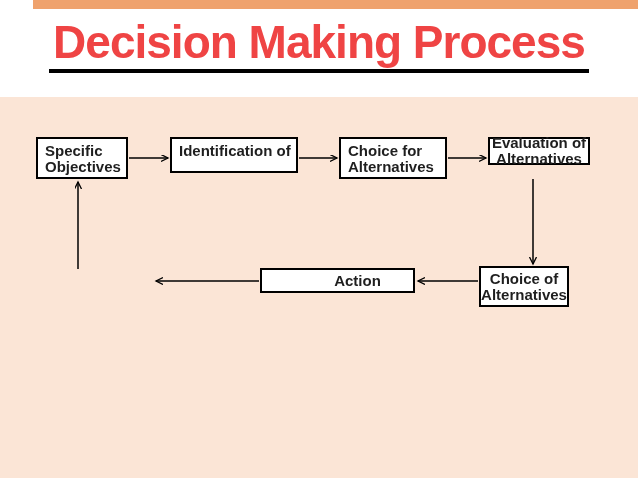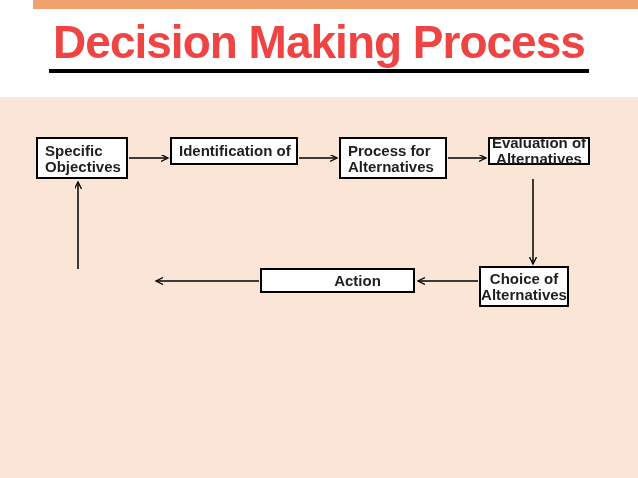--- a/index.html
+++ b/index.html
@@ -58,21 +58,21 @@
   }
   .node.align-left { padding: 4px 4px 0 7px; text-align: left; }
   .node.align-center {
     display: flex;
     flex-direction: column;
     justify-content: center;
     align-items: center;
     text-align: center;
   }
   #node-specific   { left: 36px;  top: 40px;  width: 92px;  height: 42px; }
-  #node-identify   { left: 170px; top: 40px;  width: 128px; height: 28px; }
+  #node-identify   { left: 170px; top: 40px;  width: 128px; height: 36px; }
   #node-search     { left: 339px; top: 40px;  width: 108px; height: 42px; }
   #node-evaluation { left: 488px; top: 40px;  width: 102px; height: 28px; }
   #node-results    { left: 37px;  top: 173px; width: 116px; height: 23px; }
   #node-action     { left: 260px; top: 171px; width: 155px; height: 25px; padding-left: 40px; }
   #node-choice     { left: 479px; top: 169px; width: 90px; height: 41px; }
   .arrow-layer {
     position: absolute;
     left: 0; top: 0;
     width: 638px; height: 381px;
     pointer-events: none;
@@ -94,21 +94,21 @@
     <div class="node align-left" id="node-specific">
       <div>Specific</div>
       <div>Objectives</div>
     </div>
 
     <div class="node align-left" id="node-identify">
       <div>Identification of</div>
     </div>
 
     <div class="node align-left" id="node-search">
-      <div>Process for</div>
+      <div>Choice for</div>
       <div>Alternatives</div>
     </div>
 
     <div class="node align-center" id="node-evaluation">
       <div>Evaluation of</div>
       <div>Alternatives</div>
     </div>
 
 
     <div class="node align-center" id="node-action">

